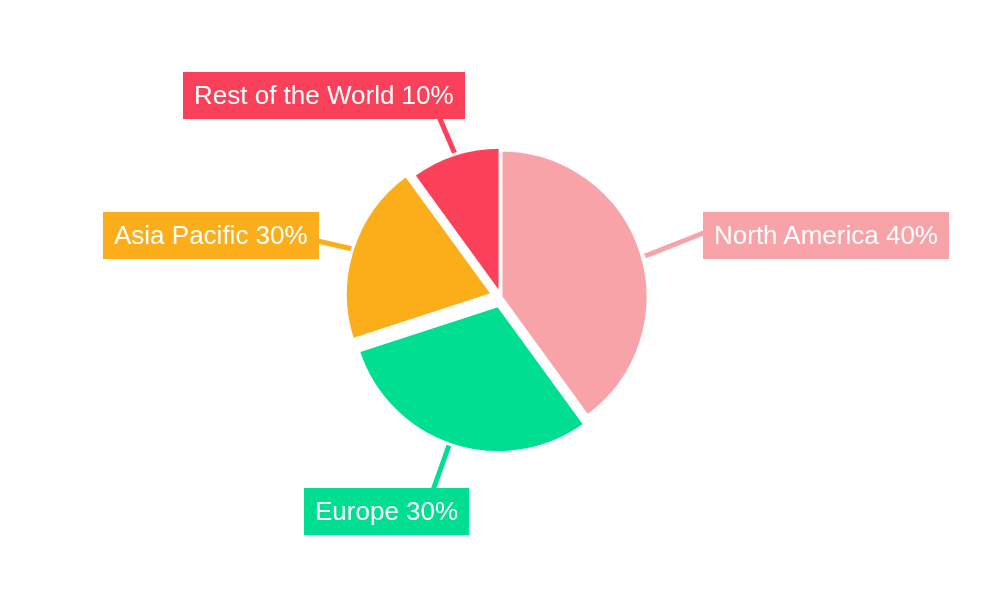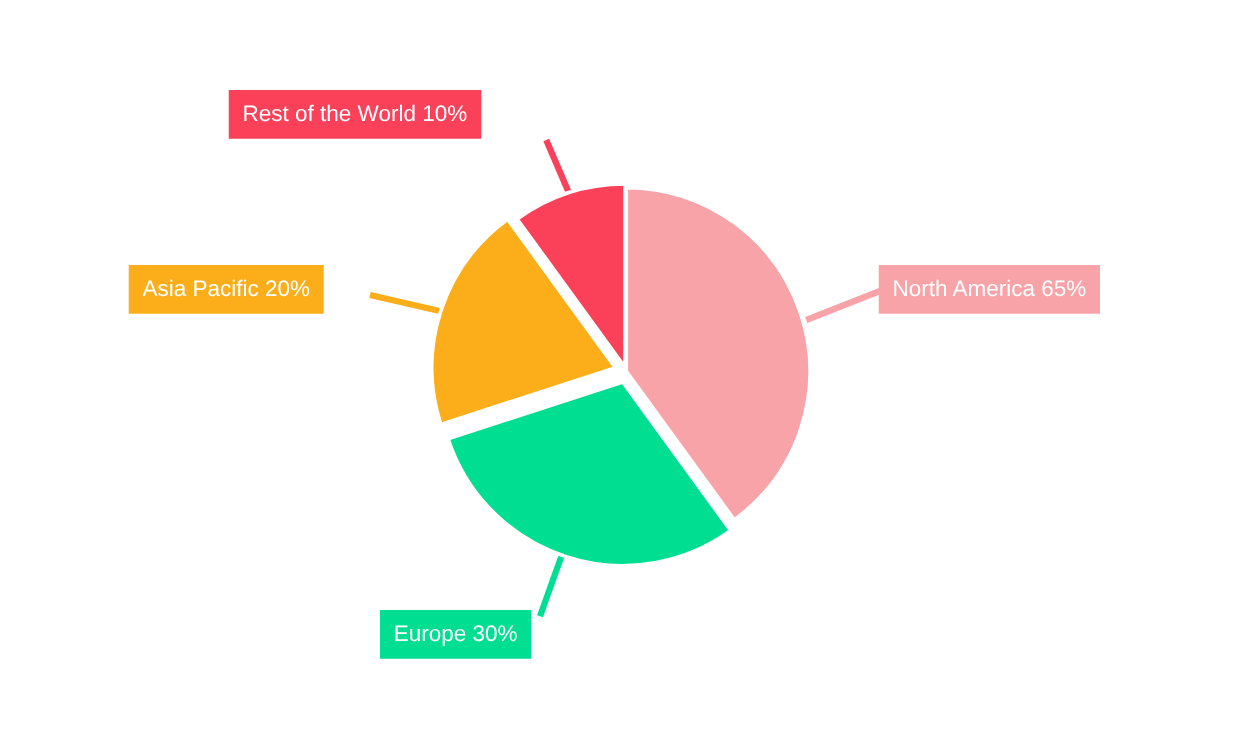--- a/index.html
+++ b/index.html
@@ -23,21 +23,21 @@
     position: absolute;
     left: 0;
     top: 0;
     width: 1000px;
     height: 600px;
   }
   .slice-label {
     position: absolute;
     color: #ffffff;
     font-family: "Liberation Sans", sans-serif;
-    font-size: 18px;
+    font-size: 26px;
     line-height: 1;
     white-space: nowrap;
     padding: 10px 11px 11px 11px;
     box-sizing: border-box;
   }
   #label-north-america {
     left: 703px;
     top: 212px;
     background: #f8a3a8;
   }
@@ -74,21 +74,21 @@
       <path d="M 501 297 L 501 150 A 147 147 0 0 1 587.4044320869936 415.92549817311726 Z" fill="#f8a3a8" stroke="#ffffff" stroke-width="3" transform=""></path>
 
       <path d="M 498.21884705062547 305.55950864665635 L 584.623279137619 424.4850068197736 A 147 147 0 0 1 358.4135391552379 350.98500681977373 Z" transform="" fill="#00de92" stroke="#ffffff" stroke-width="3"></path>
 
       <path d="M 492.44049135334365 294.21884705062547 L 352.6351834579561 339.6443452237428 A 147 147 0 0 1 406.0360592663501 175.2933488775082 Z" transform="" fill="#fcae1a" stroke="#ffffff" stroke-width="3"></path>
 
       <path d="M 500.07294901687516 294.14683045111457 L 413.6685169298816 175.2213322779973 A 147 147 0 0 1 500.07294901687516 147.14683045111457 Z" transform="" fill="#fa4159" stroke="#ffffff" stroke-width="3"></path>
     </g>
   </svg>
 
-  <div class="slice-label" id="label-north-america">North America 65%</div>
+  <div class="slice-label" id="label-north-america">North America 40%</div>
 
   <div class="slice-label" id="label-europe">Europe 30%</div>
 
-  <div class="slice-label" id="label-asia-pacific">Asia Pacific 20%</div>
+  <div class="slice-label" id="label-asia-pacific">Asia Pacific 30%</div>
 
   <div class="slice-label" id="label-rest-of-world">Rest of the World 10%</div>
 
 </div>
 
 </body></html>

